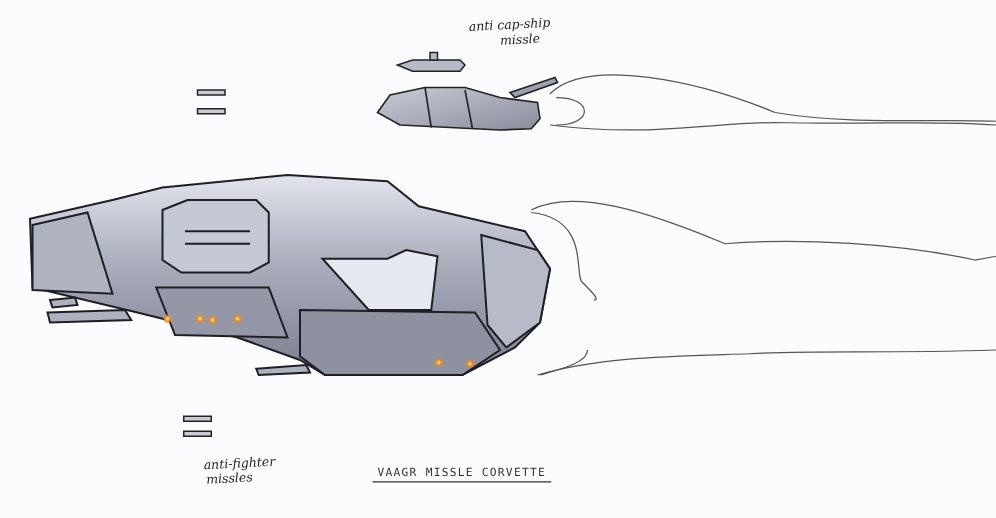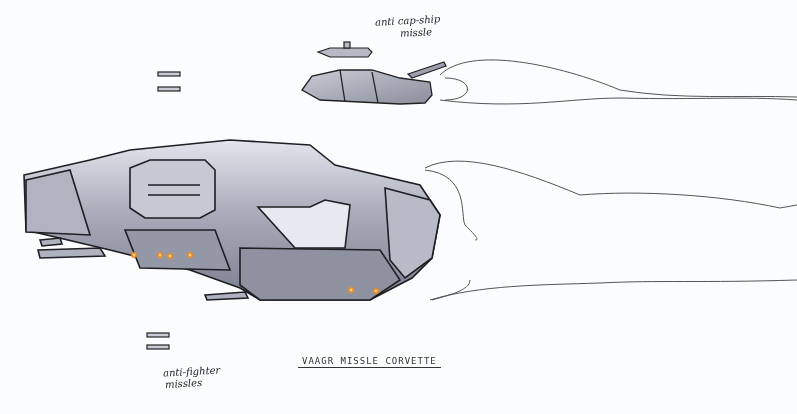--- a/index.html
+++ b/index.html
@@ -93,13 +93,13 @@
     <circle cx="190" cy="255" r="4" fill="url(#glow)"></circle>
     <circle cx="351" cy="290" r="4" fill="url(#glow)"></circle>
     <circle cx="376" cy="291" r="4" fill="url(#glow)"></circle>
   </g>
 </svg>
 
 <div class="label" style="left:375px;top:16px;">anti cap-ship</div>
 <div class="label" style="left:400px;top:28px;">missle</div>
 <div class="label" style="left:163px;top:367px;">anti-fighter</div>
 <div class="label" style="left:165px;top:379px;">missles</div>
-<div class="title" style="left:298px;top:356px;">VAAGR MISSLE CORVETTE</div>
+<div class="title" style="left:298px;top:374px;">VAAGR MISSLE CORVETTE</div>
 
 </body></html>

